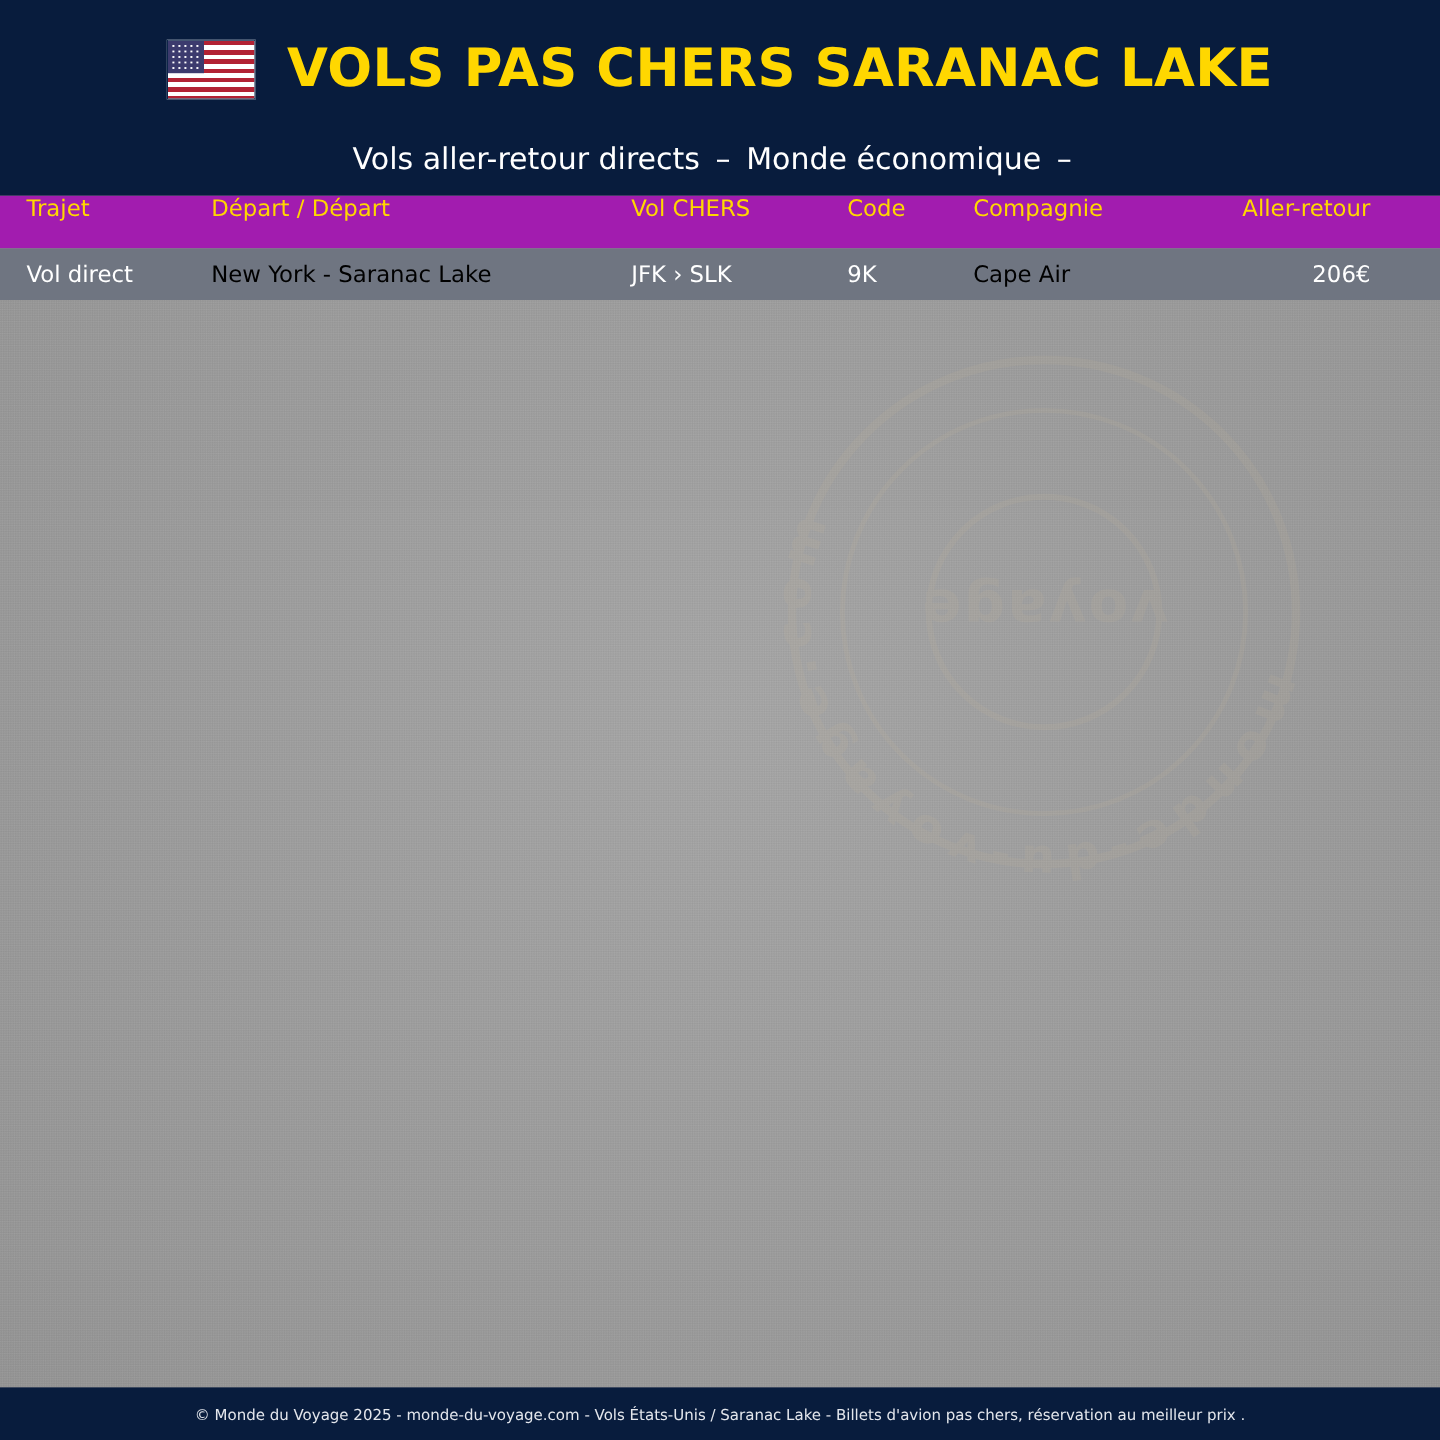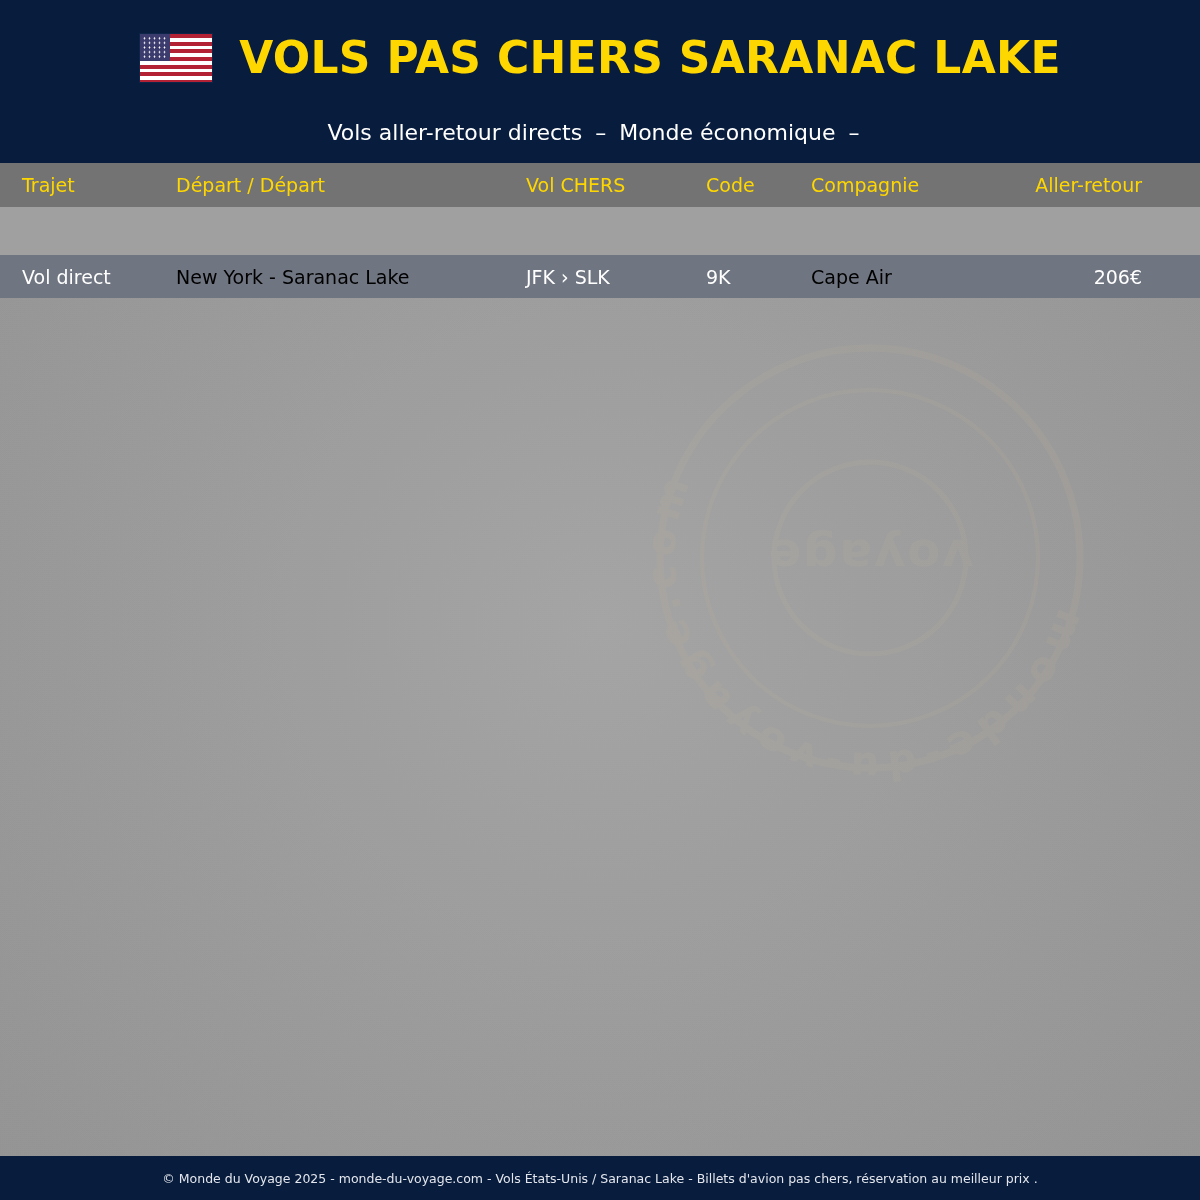--- a/index.html
+++ b/index.html
@@ -79,48 +79,47 @@
     letter-spacing: 0.3px;
     white-space: nowrap;
     line-height: 1;
   }
   .subtitle-row {
     display: flex;
     align-items: center;
     justify-content: center;
     height: 45px;
     color: #ffffff;
-    font-size: 22px;
+    font-size: 25px;
     white-space: nowrap;
     text-align: center;
   }
   .subtitle-row .sep {
     padding: 0 13px;
     color: #ffffff;
   }
 
   
   .table-head {
-    background: #737373;
+    background: #a21caf;
     height: 44px;
     display: flex;
-    align-items: center;
+    align-items: flex-start;
     color: #ffd700;
     font-size: 19px;
     flex: none;
   }
   .table-row {
     background: #6f7581;
     height: 43px;
     display: flex;
     align-items: center;
     font-size: 19px;
     color: #ffffff;
     flex: none;
-    margin-top: 48px;
   }
   .c-trajet   { width: 176px; padding-left: 22px; box-sizing: border-box; text-align: left; }
   .c-route    { width: 350px; box-sizing: border-box; text-align: left; }
   .c-iata     { width: 180px; box-sizing: border-box; text-align: left; }
   .c-code     { width: 105px; box-sizing: border-box; text-align: left; }
   .c-comp     { width: 215px; box-sizing: border-box; text-align: left; }
   .c-price    { flex: 1; box-sizing: border-box; text-align: right; padding-right: 58px; }
 
   .gold { color: #000000; }
   .white { color: #ffffff; }

